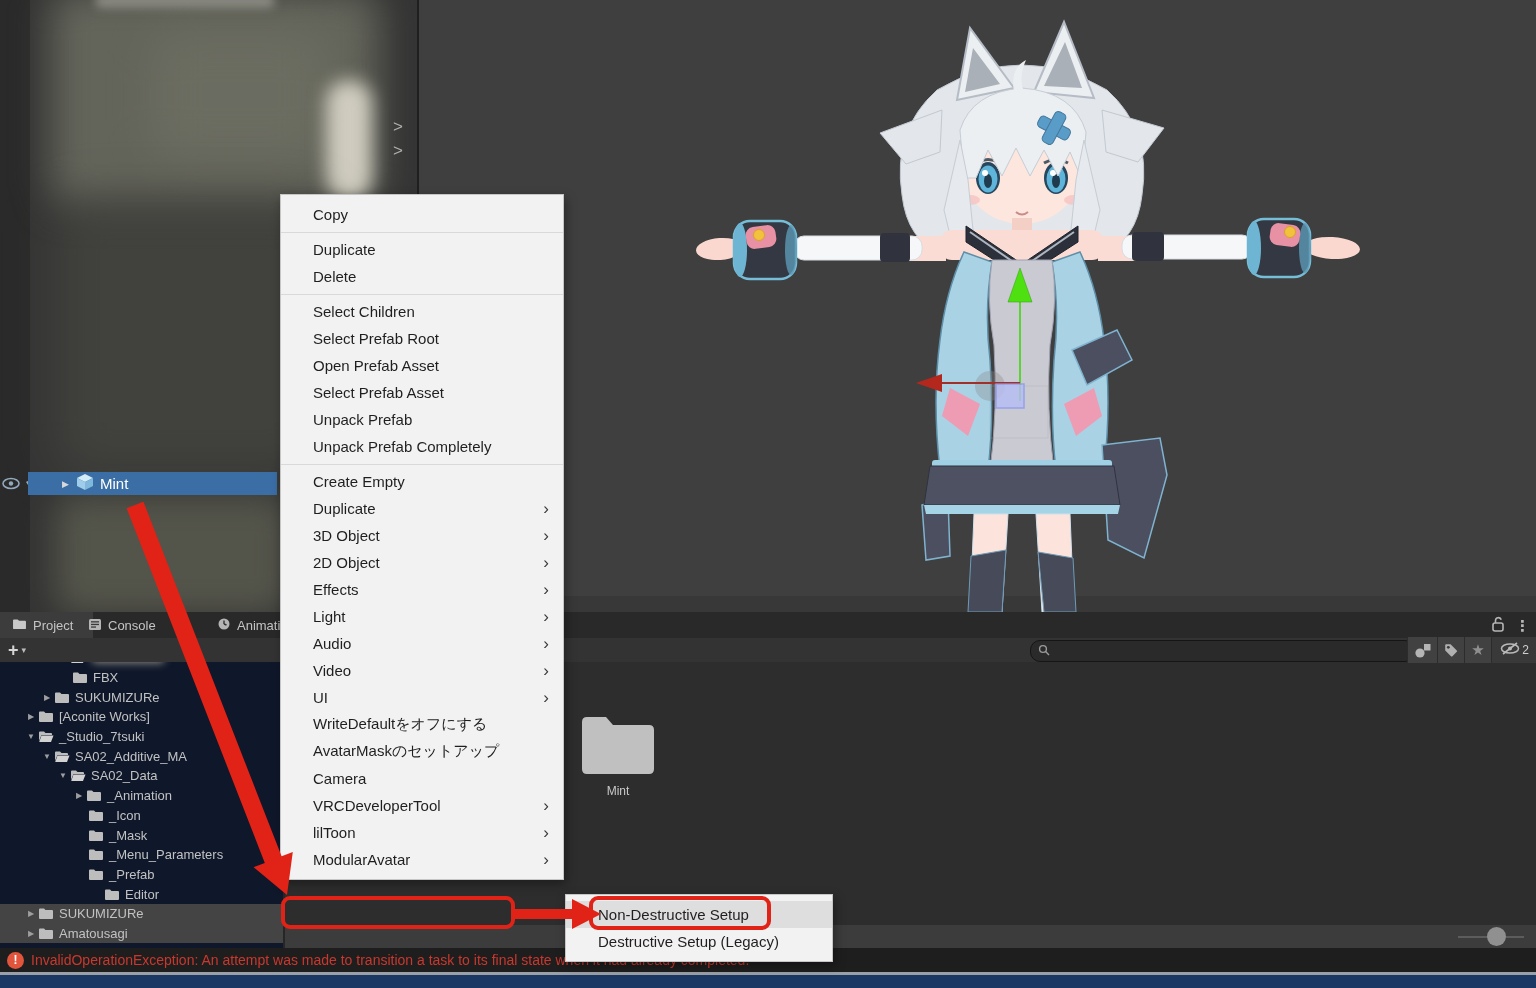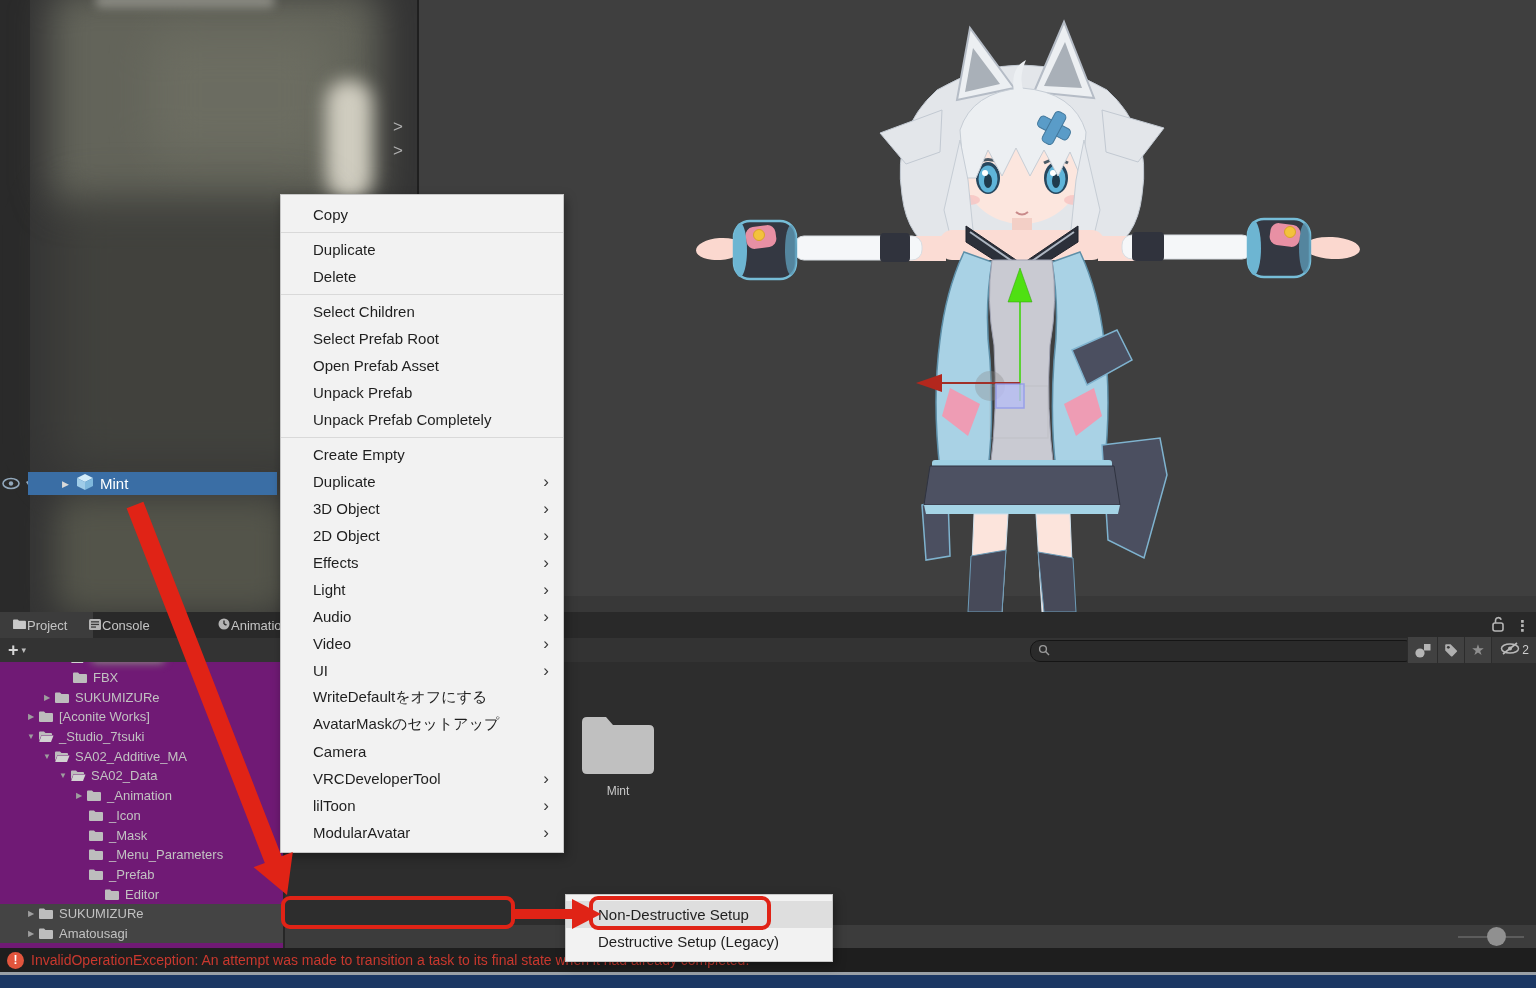--- a/index.html
+++ b/index.html
@@ -17,34 +17,34 @@
   .hrow .exp{color:#d9d9d9;font-size:9px;margin-left:34px;width:14px;}
   .hrow .lbl{color:#fff;font-size:15px;margin-left:6px;}
   .gicons{position:absolute;left:2px;top:475px;display:flex;gap:4px;z-index:2;}
   .vdiv{left:417px;top:0;width:2px;height:612px;background:#1f1f1f;z-index:2;}
 
   
   .scene{left:419px;top:0;width:1117px;height:612px;background:#3f3f3f;overflow:hidden;z-index:1;}
 
   
   .tabbar{left:0;top:612px;width:1536px;height:26px;background:#292929;z-index:3;}
-  .tab{position:absolute;top:0;height:26px;display:flex;align-items:center;
+  .tab{position:absolute;top:0;height:26px;display:flex;align-items:center;gap:6px;
        padding:0 12px;color:#c4c4c4;font-size:13px;}
   .tab.active{background:#3c3c3c;}
   .tabright{position:absolute;right:6px;top:4px;display:flex;gap:10px;align-items:center;color:#b8b8b8;}
   .toolbar{left:0;top:638px;width:1536px;height:24px;background:#333333;z-index:4;display:flex;align-items:center;}
   .plus{color:#d6d6d6;font-size:18px;line-height:1;margin-left:8px;font-weight:700;}
   .drop{color:#bdbdbd;font-size:9px;margin-left:3px;}
   .search{position:absolute;left:1030px;top:2px;width:369px;height:20px;background:#2a2a2a;
           border:1px solid #151515;border-radius:10px;display:flex;align-items:center;padding:0 7px;}
   .tbtn{position:absolute;top:-1px;height:26px;background:#414141;border-left:1px solid #2c2c2c;
         display:flex;align-items:center;justify-content:center;}
   .hidecount{color:#cfcfcf;font-size:12px;margin-left:2px;}
 
-  .treearea{left:0;top:662px;width:283px;height:286px;background:#701a75;overflow:hidden;z-index:3;}
+  .treearea{left:0;top:662px;width:283px;height:286px;background:#0f172a;overflow:hidden;z-index:3;}
   .treediv{left:283px;top:612px;width:2px;height:336px;background:#262626;z-index:3;}
   .trows{position:absolute;left:0;top:-14px;width:283px;}
   .trow{height:19.7px;display:flex;align-items:center;}
   .trow.shaded{background:#444444;}
   .texp{width:14px;color:#9e9e9e;font-size:8px;flex:none;text-align:center;}
   .tico{width:18px;flex:none;display:flex;align-items:center;}
   .tlabel{color:#c2c2c2;font-size:13px;margin-left:3px;white-space:nowrap;}
   .blurlab{width:72px;height:11px;background:#8d8d85;border-radius:3px;filter:blur(4px);margin-left:4px;}
 
   .content{left:285px;top:662px;width:1251px;height:263px;background:#2d2d2d;z-index:2;}
@@ -464,20 +464,23 @@
       <div class="mitem">
         <span class="mlabel">Select Children</span>
       </div>
       <div class="mitem">
         <span class="mlabel">Select Prefab Root</span>
       </div>
       <div class="mitem">
         <span class="mlabel">Open Prefab Asset</span>
       </div>
       <div class="mitem">
+        <span class="mlabel">Select Prefab Asset</span>
+      </div>
+      <div class="mitem">
         <span class="mlabel">Unpack Prefab</span>
       </div>
       <div class="mitem">
         <span class="mlabel">Unpack Prefab Completely</span>
       </div>
       <div class="msep"></div>
       <div class="mitem">
         <span class="mlabel">Create Empty</span>
       </div>
       <div class="mitem">

